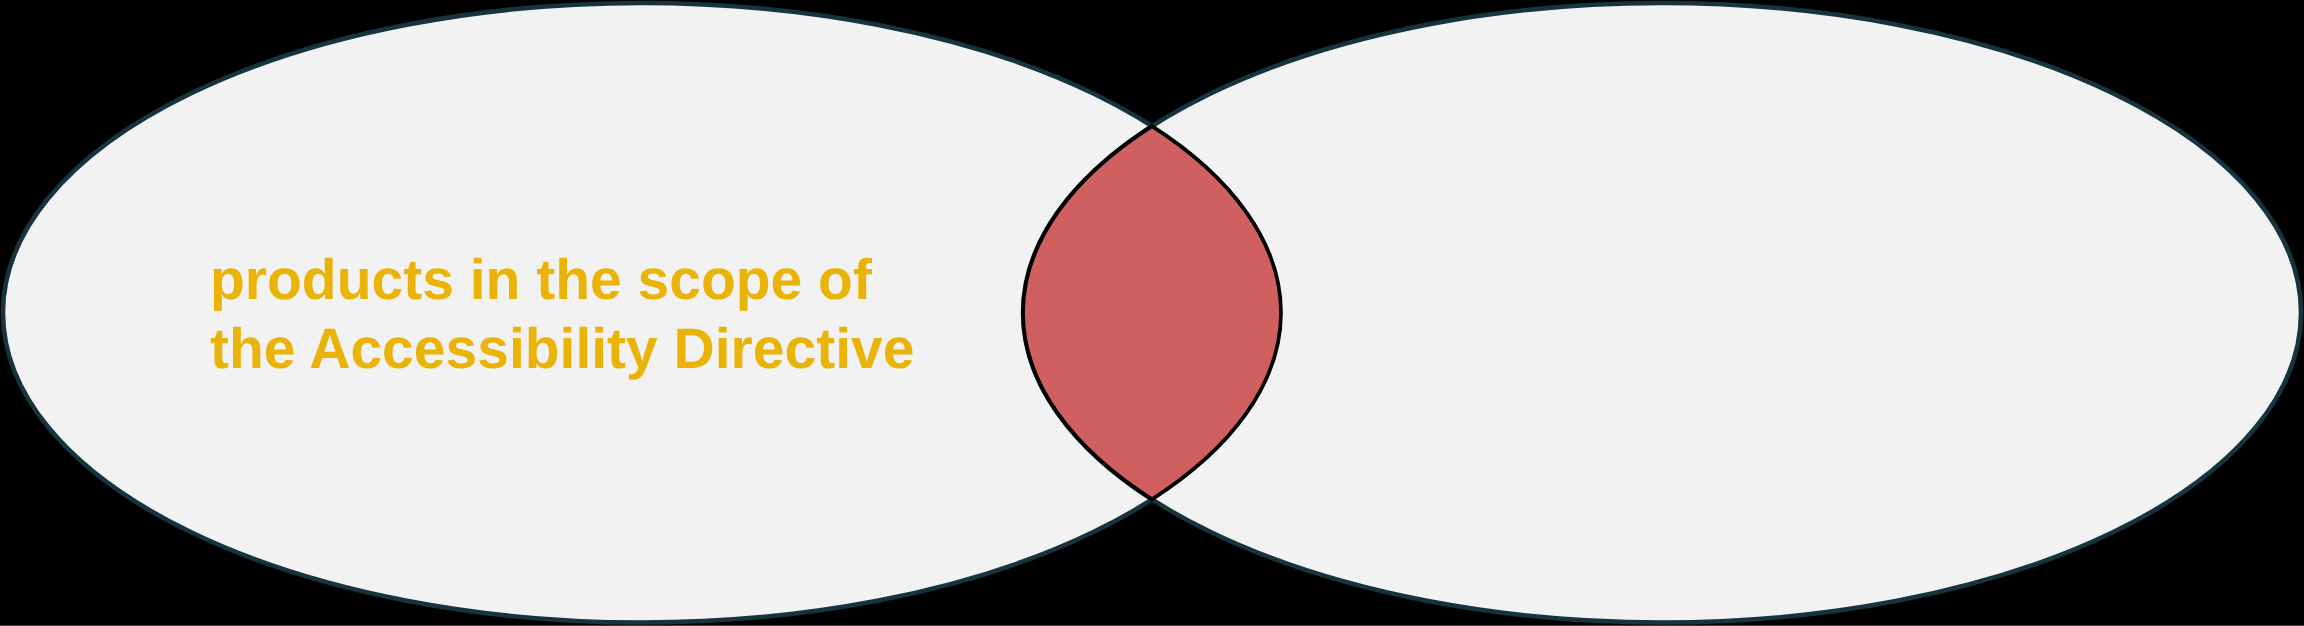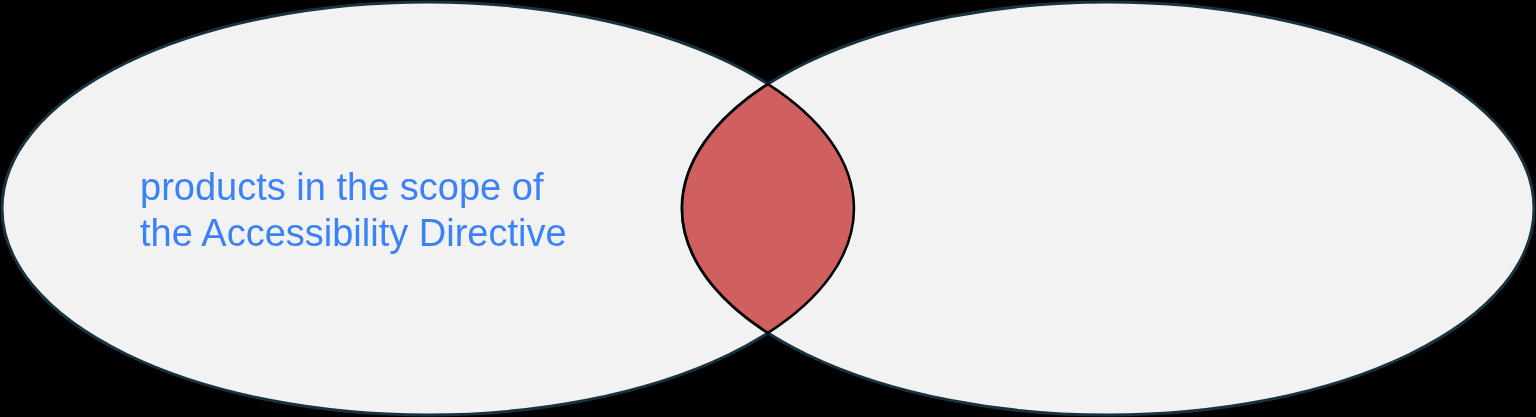--- a/index.html
+++ b/index.html
@@ -47,16 +47,16 @@
 </head>
 <body>
 
 <div class="stage">
   <svg width="1536" height="417" viewBox="0 0 1536 417">
     <ellipse cx="428" cy="208.5" rx="426" ry="206.5" stroke-width="3" fill="#f2f2f2" stroke="#16333f"></ellipse>
     <ellipse cx="1108" cy="208.5" rx="426" ry="206.5" stroke-width="3" fill="#f2f2f2" stroke="#16333f"></ellipse>
     <path d="M 768 84.1 A 426 206.5 0 0 0 768 332.9 A 426 206.5 0 0 0 768 84.1 Z" stroke-width="2.5" fill="#d05f5f" stroke="#000000"></path>
   </svg>
 
-  <div class="label label-left" style="color: #3b82f6;">products in the scope of
+  <div class="label label-left" style="color: #eab308; font-weight: bold;">products in the scope of
 the Accessibility Directive</div>
 
 </div>
 
 </body></html>

